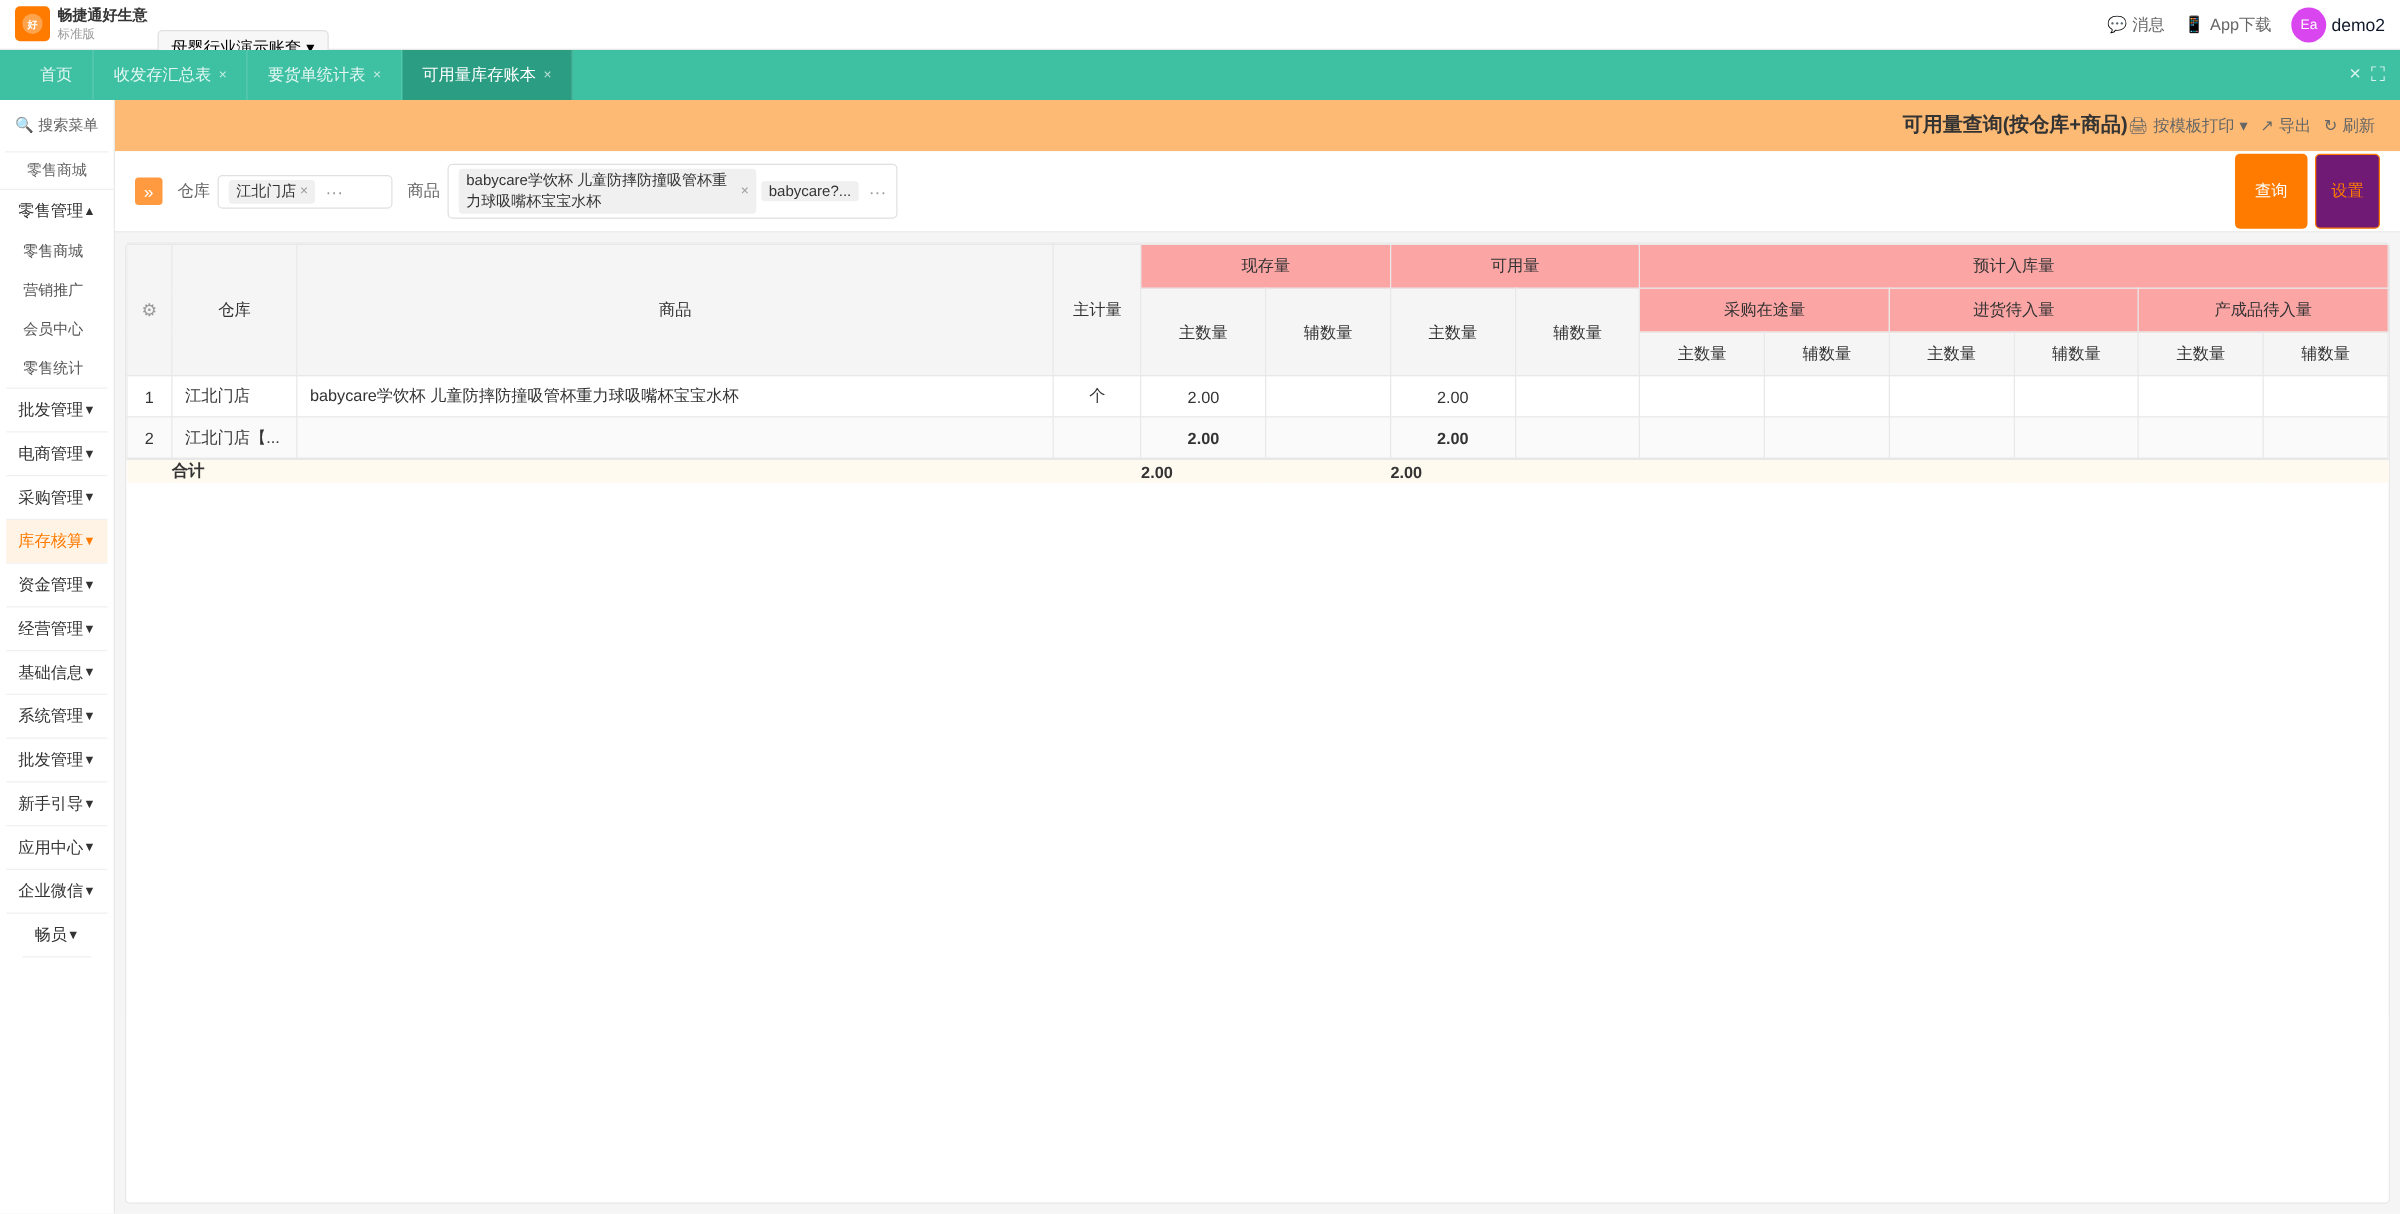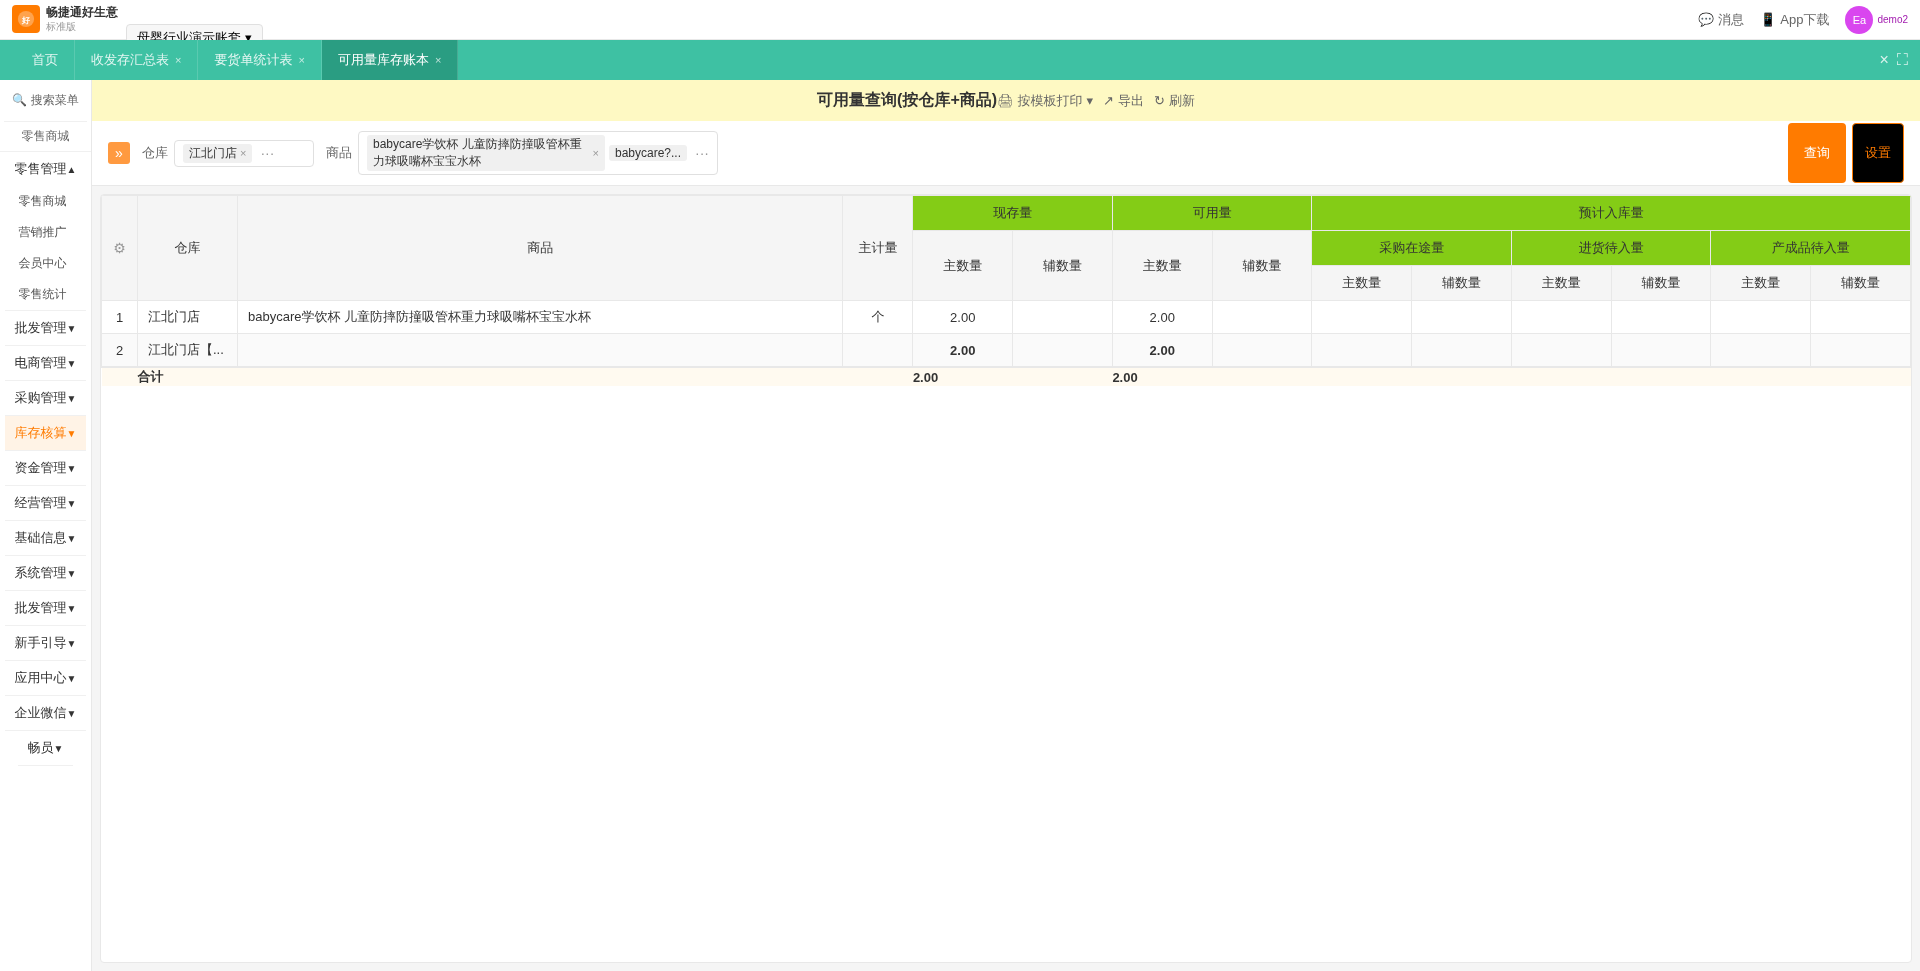--- a/index.html
+++ b/index.html
@@ -19,21 +19,21 @@
     .top-bar-left { display: flex; align-items: center; gap: 8px; }
     .logo-area { display: flex; align-items: center; gap: 6px; }
     .logo-icon { width: 28px; height: 28px; background: #ff7b00; border-radius: 4px; display: flex; align-items: center; justify-content: center; }
     .logo-icon svg { width: 18px; height: 18px; }
     .logo-text { font-size: 12px; color: #333; font-weight: bold; line-height: 1.2; }
     .logo-sub { font-size: 10px; color: #999; }
     .company-selector { display: flex; align-items: center; gap: 4px; background: #f7f7f7; border: 1px solid #e0e0e0; border-radius: 4px; padding: 4px 10px; cursor: pointer; margin-top: 36px; }
     .top-bar-right { display: flex; align-items: center; gap: 16px; }
     .top-action { display: flex; align-items: center; gap: 4px; color: #666; font-size: 13px; cursor: pointer; }
     .user-avatar { width: 28px; height: 28px; border-radius: 50%; background: #d946ef; display: flex; align-items: center; justify-content: center; color: white; font-size: 11px; overflow: hidden; }
-    .username { font-size: 10px; color: #a21caf; }
+    .username { font-size: 14px; color: #0f172a; }
 
     
     .nav-tabs {
       height: 40px;
       background: #3ec1a3;
       display: flex;
       align-items: stretch;
       flex-shrink: 0;
       padding-left: 16px;
     }
@@ -113,25 +113,25 @@
 
     
     .content-area {
       flex: 1;
       display: flex;
       flex-direction: column;
       overflow: hidden;
       background: #f5f5f5;
     }
     .page-header {
-      background: #fef9c3;
+      background: #fdba74;
       padding: 10px 20px 0 20px;
       display: flex;
       align-items: center;
-      justify-content: center;
+      justify-content: flex-end;
       flex-shrink: 0;
     }
     .page-title { font-size: 16px; font-weight: bold; color: #333; padding-bottom: 10px; }
     .page-header-actions { display: flex; align-items: center; gap: 10px; padding-bottom: 10px; }
     .header-action-btn {
       display: flex; align-items: center; gap: 4px;
       background: none; border: none; color: #666; font-size: 13px; cursor: pointer;
     }
 
     
@@ -191,21 +191,21 @@
     .btn-query {
       background: #ff7b00;
       color: #fff;
       border: none;
       border-radius: 4px;
       padding: 5px 16px;
       font-size: 13px;
       cursor: pointer;
     }
     .btn-setting {
-      background: #000000;
+      background: #701a75;
       color: #ff7b00;
       border: 1px solid #ff7b00;
       border-radius: 4px;
       padding: 20px 12px;
       font-size: 13px;
       cursor: pointer;
     }
 
     
     .table-container {
@@ -224,21 +224,21 @@
     thead tr { background: #f5f5f5; }
     thead th {
       border: 1px solid #e8e8e8;
       padding: 8px 10px;
       text-align: center;
       color: #333;
       font-weight: normal;
       white-space: nowrap;
     }
     .th-group {
-      background: #84cc16;
+      background: #fca5a5;
     }
     tbody tr:nth-child(even) { background: #fafafa; }
     tbody td {
       border: 1px solid #e8e8e8;
       padding: 7px 10px;
       text-align: center;
       color: #333;
       white-space: nowrap;
     }
     tbody td.td-left { text-align: left; }

